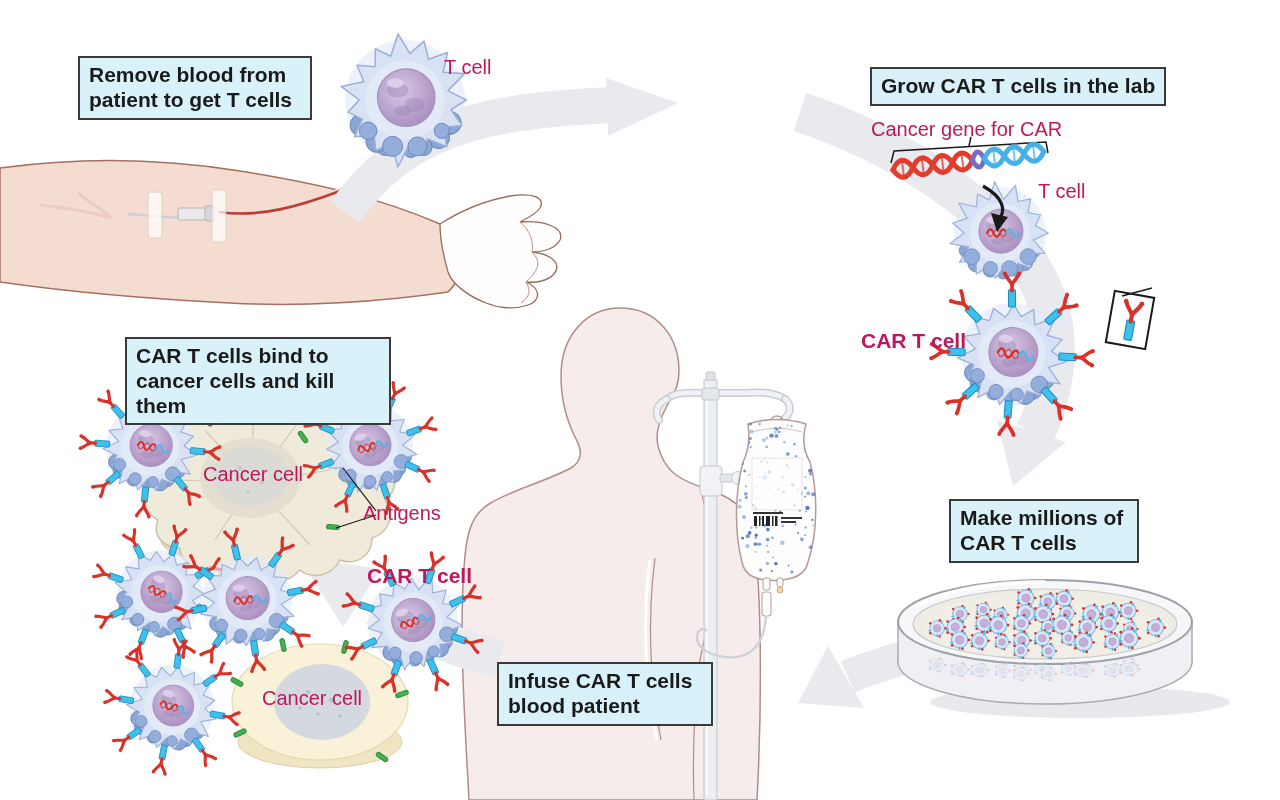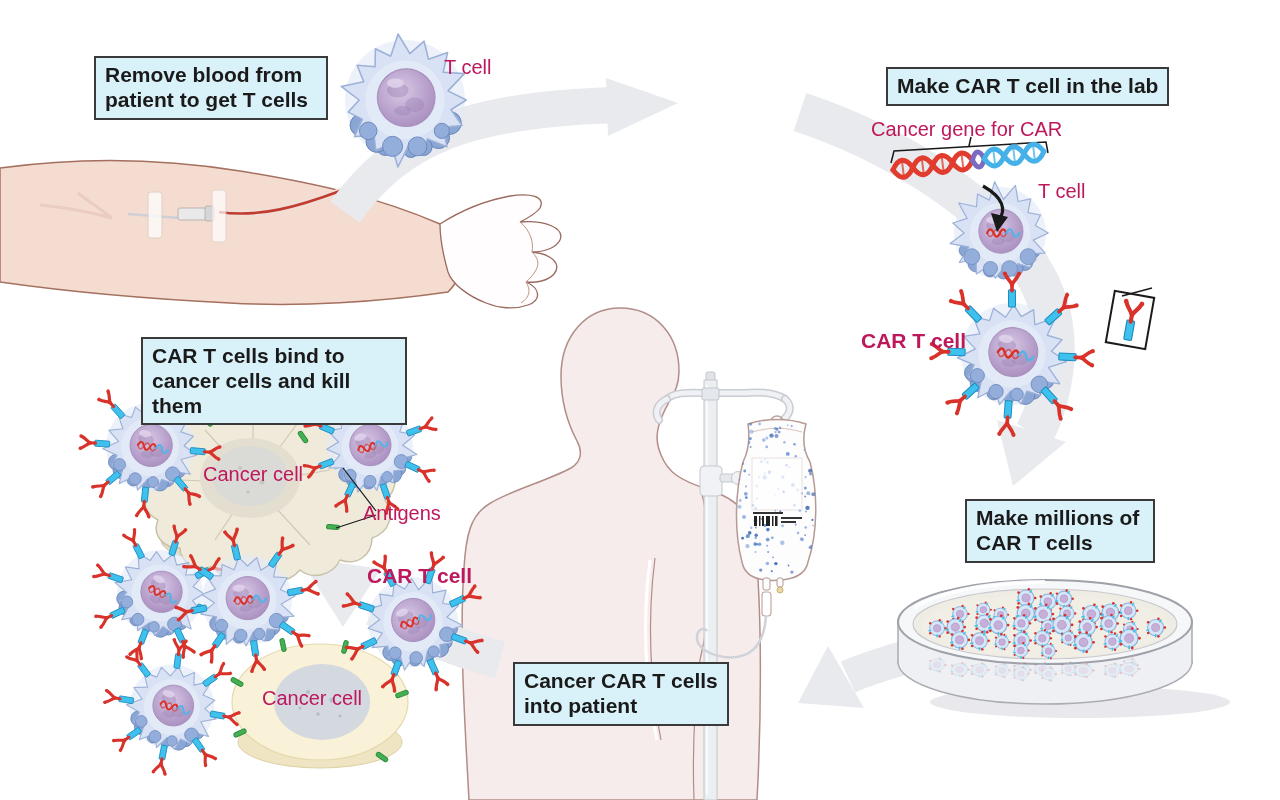--- a/index.html
+++ b/index.html
@@ -1,21 +1,21 @@
 <!DOCTYPE html>
 <html><head>
 <meta charset="utf-8">
 <style>
   html,body{margin:0;padding:0;background:#ffffff;}
   #stage{position:relative;width:1280px;height:800px;overflow:hidden;
          font-family:"Liberation Sans",sans-serif;background:#ffffff;}
   #scene{position:absolute;left:0;top:0;z-index:1;}
   .box{position:absolute;z-index:3;background:#d9f1f9;border:2px solid #3a3a3a;
        color:#1a1a1a;font-weight:bold;font-size:21px;line-height:1.18;
-       padding:5px 9px;box-sizing:border-box;margin-left:16px;}
+       padding:5px 9px;box-sizing:border-box;}
   .lbl{position:absolute;z-index:3;color:#be185d;font-size:20px;line-height:1.15;}
   .lbl-bold{font-weight:bold;font-size:21px;}
   .nowrap{white-space:nowrap;}
 </style>
 </head>
 <body>
 
 <div id="stage">
 
 <svg id="scene" width="1280" height="800" viewBox="0 0 1280 800">
@@ -488,25 +488,25 @@
           </g>
     </g>
   </g>
   <g>
     <path d="M376,511 L343,468 M376,515 L336,528" stroke="#1a1a1a" stroke-width="1.2" fill="none"></path>
   </g>
 </svg>
 
 <div class="box" style="left:78px;top:56px;width:234px;">Remove blood from patient to get T cells</div>
 <div class="lbl" style="left:444px;top:56px;">T cell</div>
-<div class="box nowrap" style="left:870px;top:67px;">Make CAR T cell in the lab</div>
+<div class="box nowrap" style="left:870px;top:67px;">Grow CAR T cells in the lab</div>
 <div class="lbl" style="left:871px;top:118px;">Cancer gene for CAR</div>
 <div class="lbl" style="left:1038px;top:180px;">T cell</div>
 <div class="lbl lbl-bold" style="left:861px;top:329px;">CAR T cell</div>
 <div class="box" style="left:949px;top:499px;width:190px;">Make millions of CAR T cells</div>
-<div class="box" style="left:497px;top:662px;width:216px;">Cancer CAR T cells into patient</div>
+<div class="box" style="left:497px;top:662px;width:216px;">Infuse CAR T cells blood patient</div>
 <div class="box" style="left:125px;top:337px;width:266px;">CAR T cells bind to cancer cells and kill them</div>
 <div class="lbl" style="left:203px;top:463px;">Cancer cell</div>
 <div class="lbl" style="left:363px;top:502px;">Antigens</div>
 <div class="lbl lbl-bold" style="left:367px;top:564px;">CAR T cell</div>
 <div class="lbl" style="left:262px;top:687px;">Cancer cell</div>
 
 </div>
 
 </body></html>

